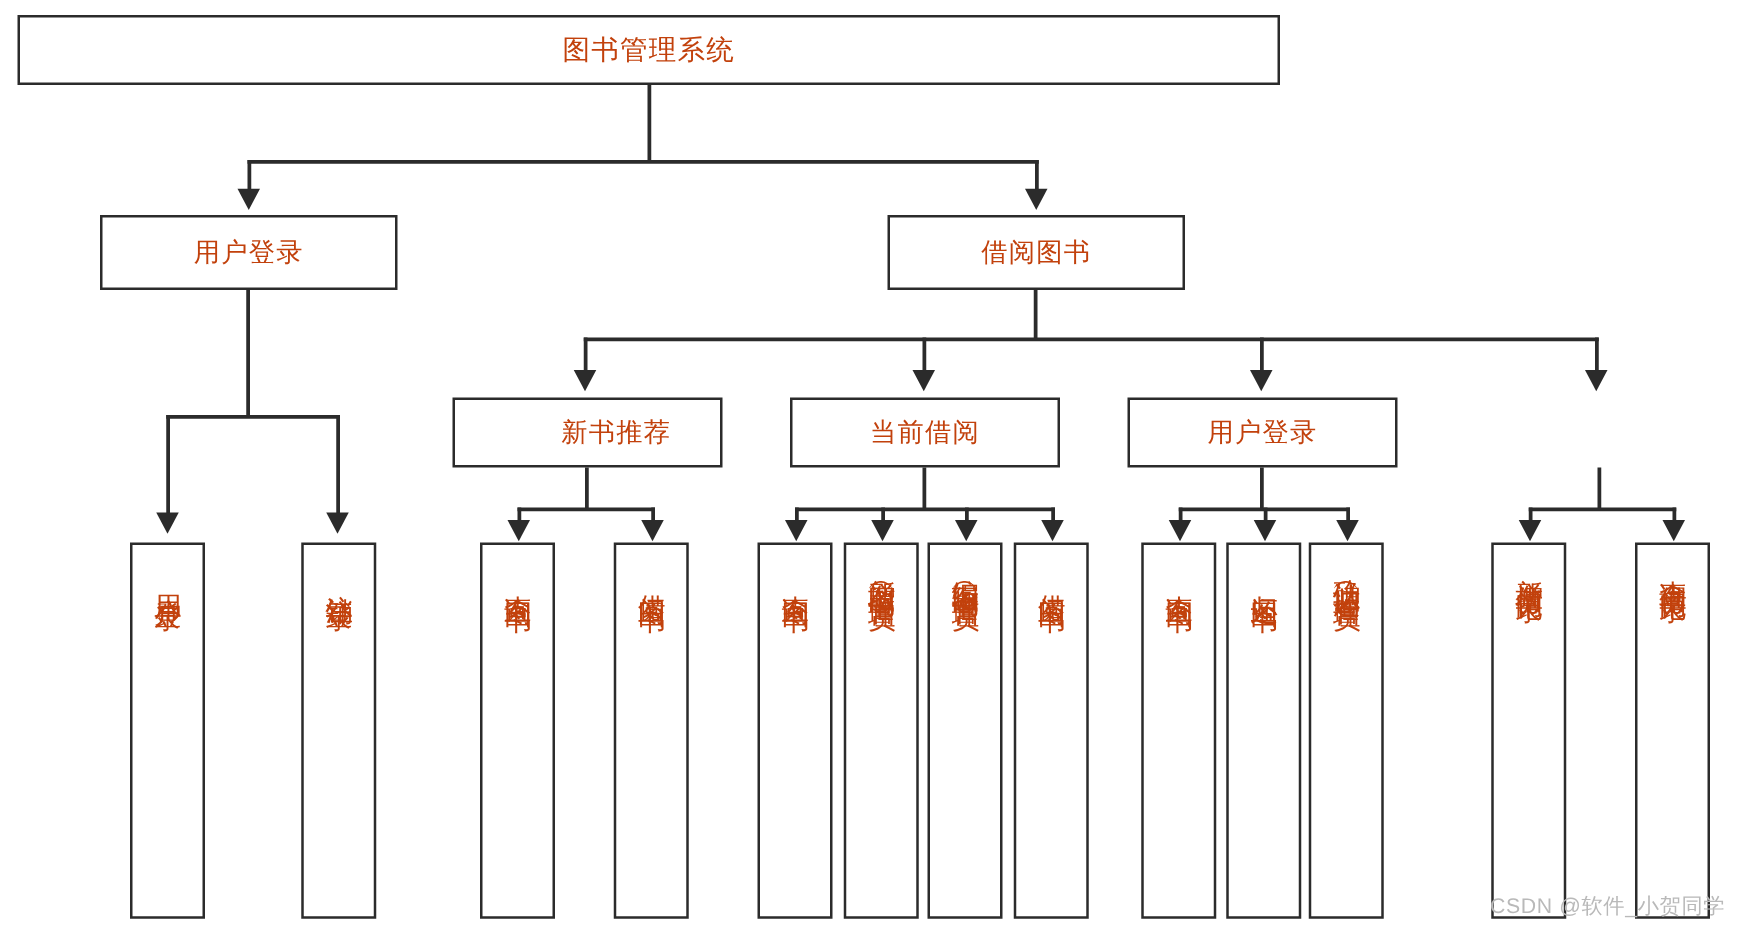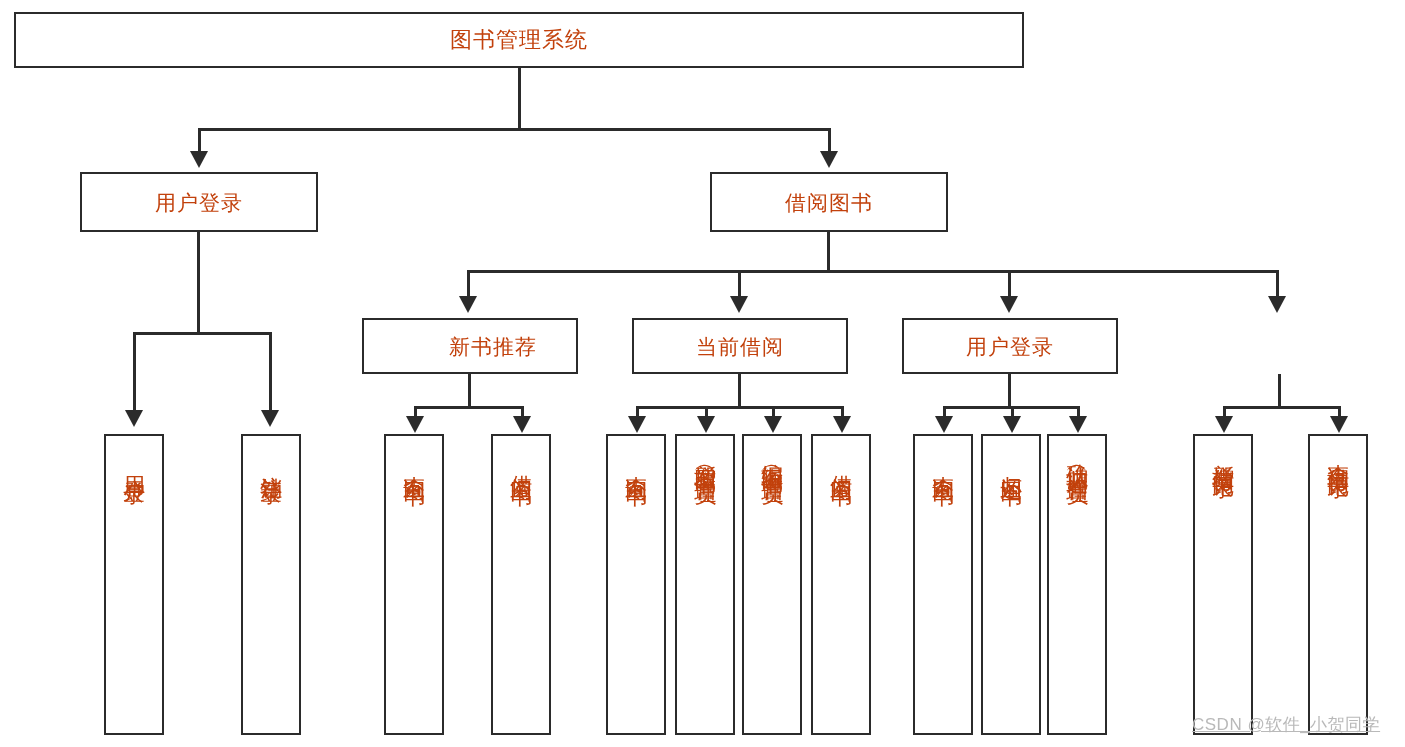--- a/index.html
+++ b/index.html
@@ -201,15 +201,15 @@
     <span class="label">确认归还（管理员）</span>
   </div>
 
   <div class="node leaf tall" style="left:1193px;top:434px;width:60px;height:301px;">
     <span class="label">新增借阅记录</span>
   </div>
   <div class="node leaf tall" style="left:1308px;top:434px;width:60px;height:301px;">
     <span class="label">查询借阅记录</span>
   </div>
 
-  <div id="watermark" style="left:1192px;top:713px;text-decoration:underline;">CSDN @软件_小贺同学</div>
+  <div id="watermark" style="left:1192px;top:713px;">CSDN @软件_小贺同学</div>
 
 </div>
 
 </body></html>

